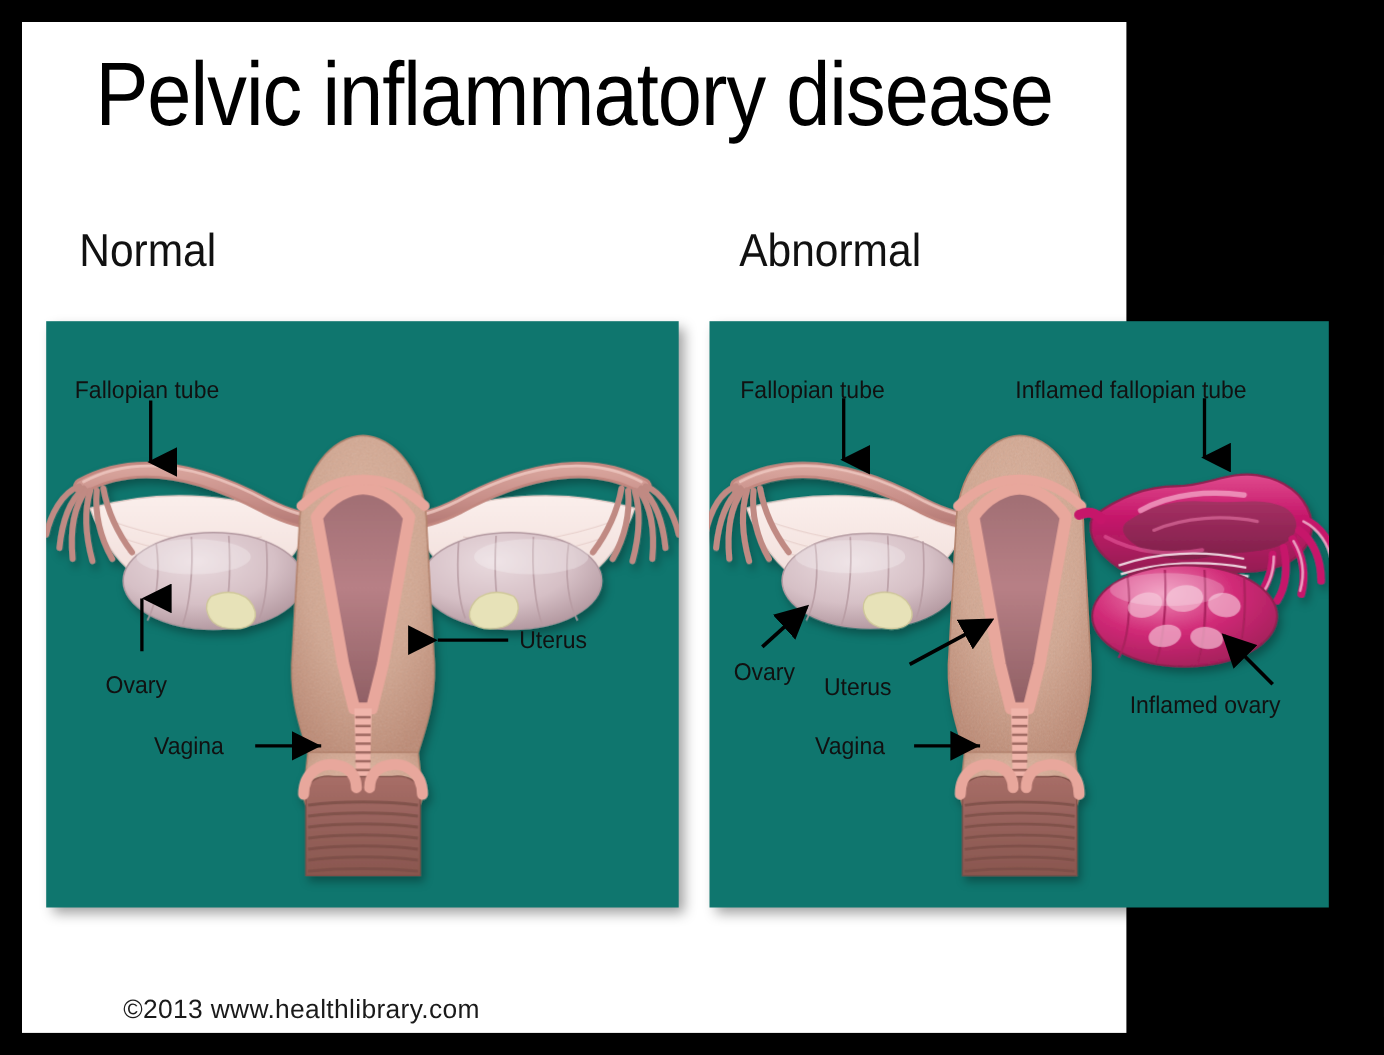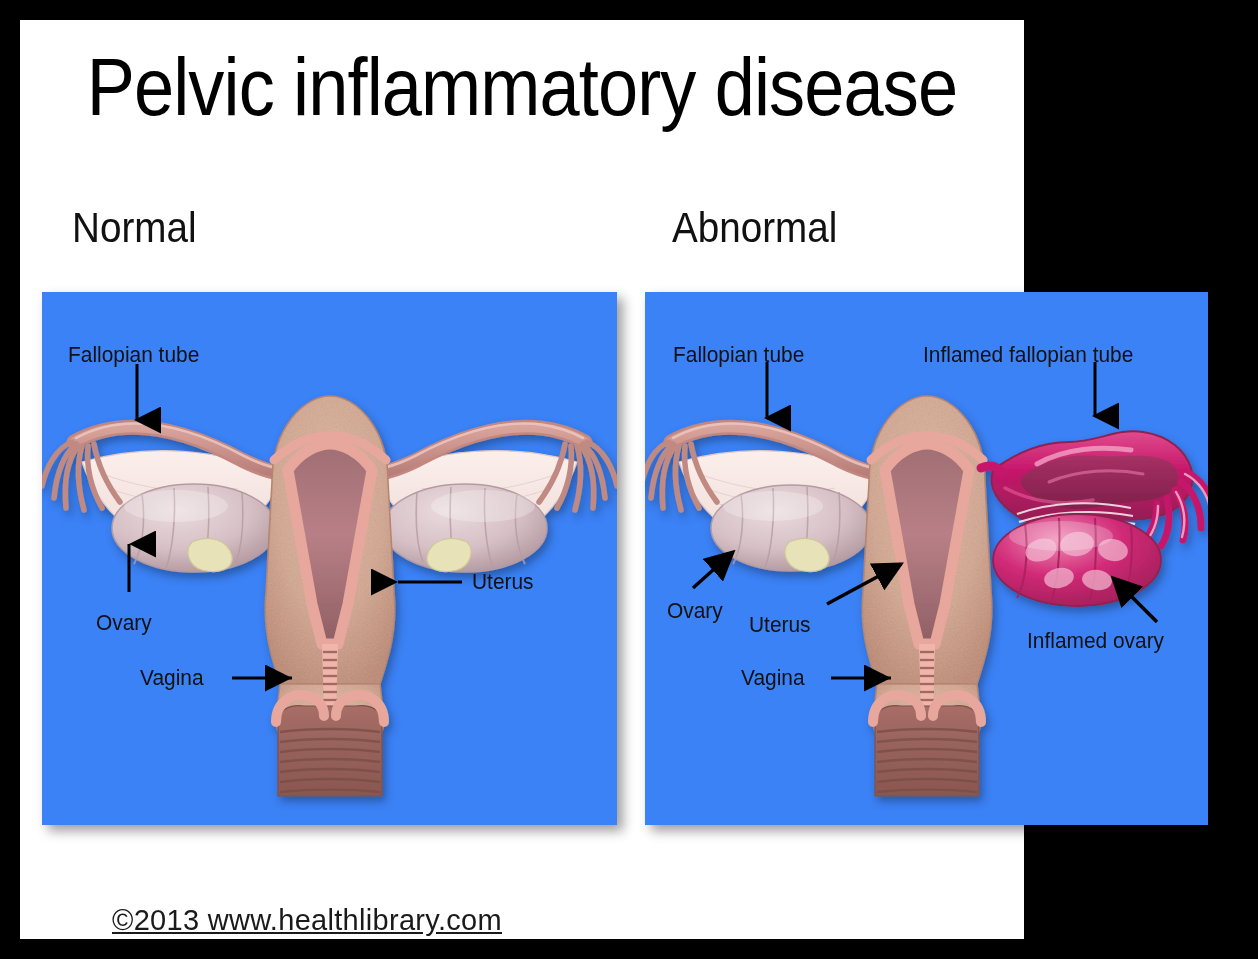--- a/index.html
+++ b/index.html
@@ -45,21 +45,21 @@
     transform:scaleX(0.92);
     transform-origin:0 50%;
     white-space:nowrap;
   }
   #caption-normal   { left:52px;  top:187px; }
   #caption-abnormal { left:652px; top:187px; }
 
   
   .panel {
     position:absolute;
-    background:#3b82f6;
+    background:#0f766e;
     box-shadow:6px 6px 11px rgba(0,0,0,0.38);
     overflow:hidden;
   }
   #panel-normal   { left:22px;  top:272px; width:575px; height:533px; }
   #panel-abnormal { left:625px; top:272px; width:563px; height:533px; }
 
   .panel-svg { position:absolute; left:0; top:0; width:100%; height:100%; }
 
   
   .callout {
@@ -69,25 +69,24 @@
     color:#111111;
     white-space:nowrap;
     transform:scaleX(0.95);
     transform-origin:0 50%;
   }
 
   
   #copyright {
     position:absolute;
     left:92px; top:884px;
-    font-size:29px;
+    font-size:24px;
     color:#1a1a1a;
     letter-spacing:0.3px;
     white-space:nowrap;
-    text-decoration:underline;
   }
 </style>
 </head>
 <body>
 
 <div id="poster">
   <div id="card">
 
     <div id="title">Pelvic inflammatory disease</div>
 

